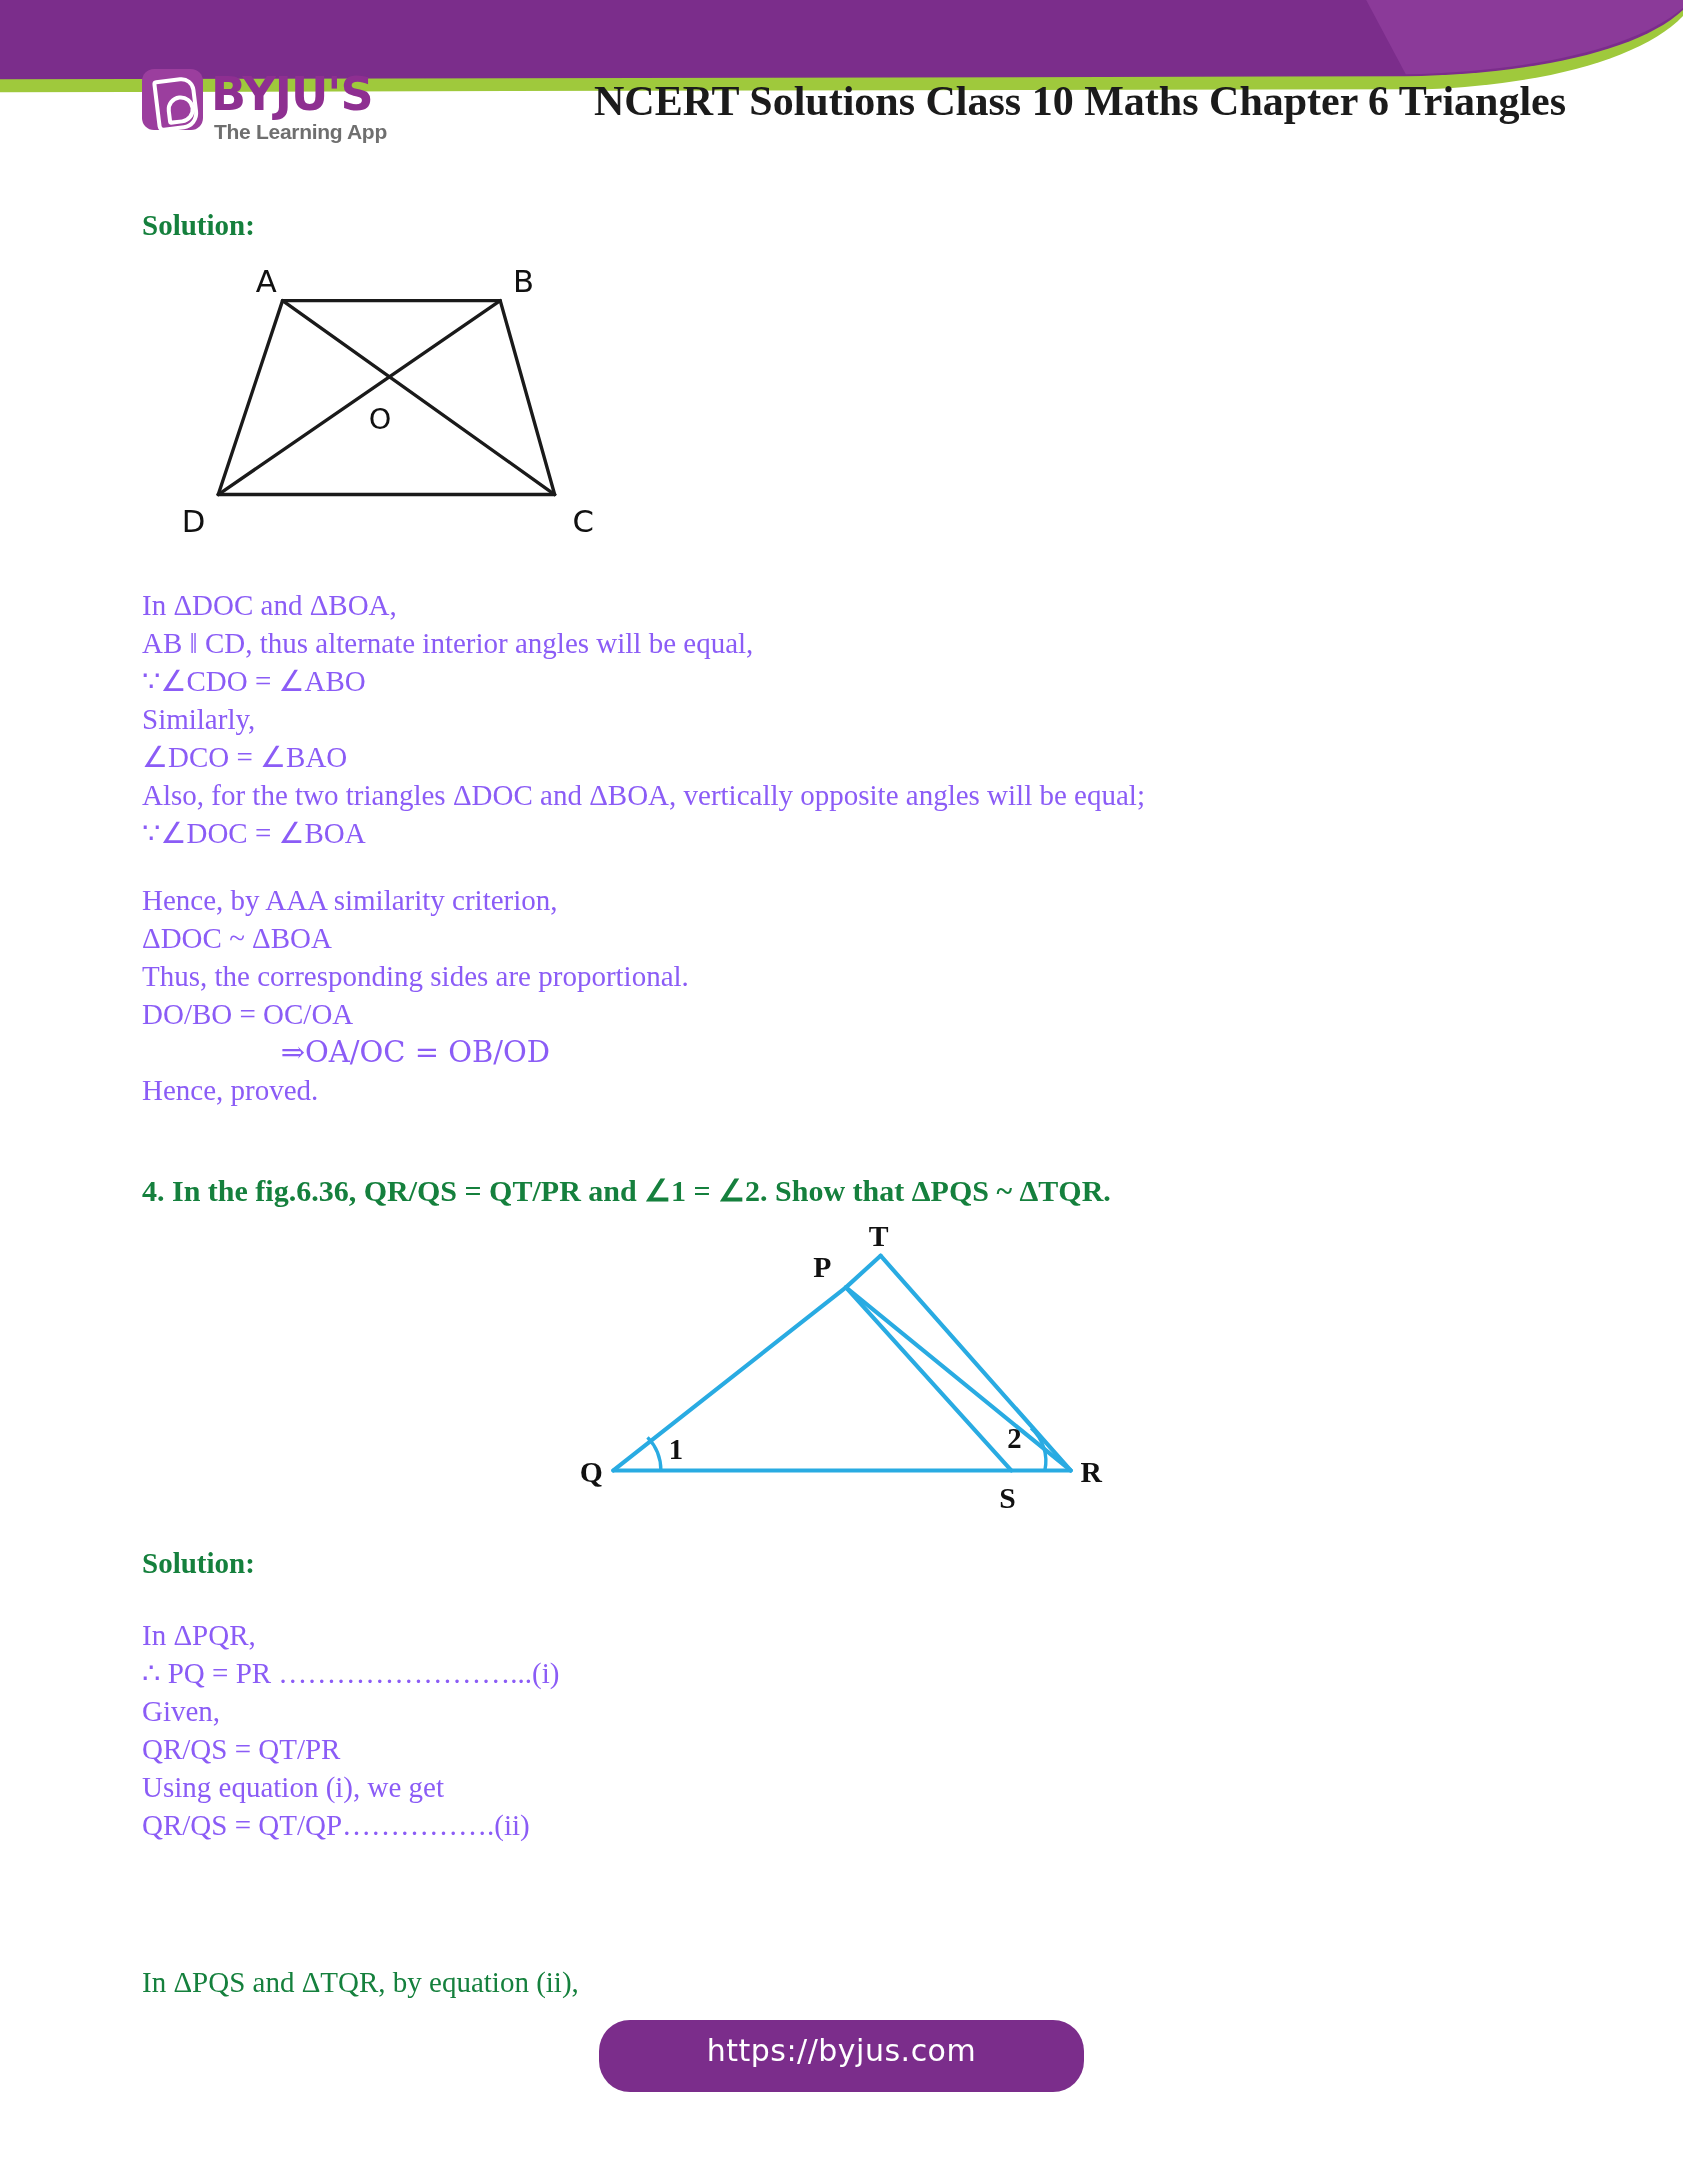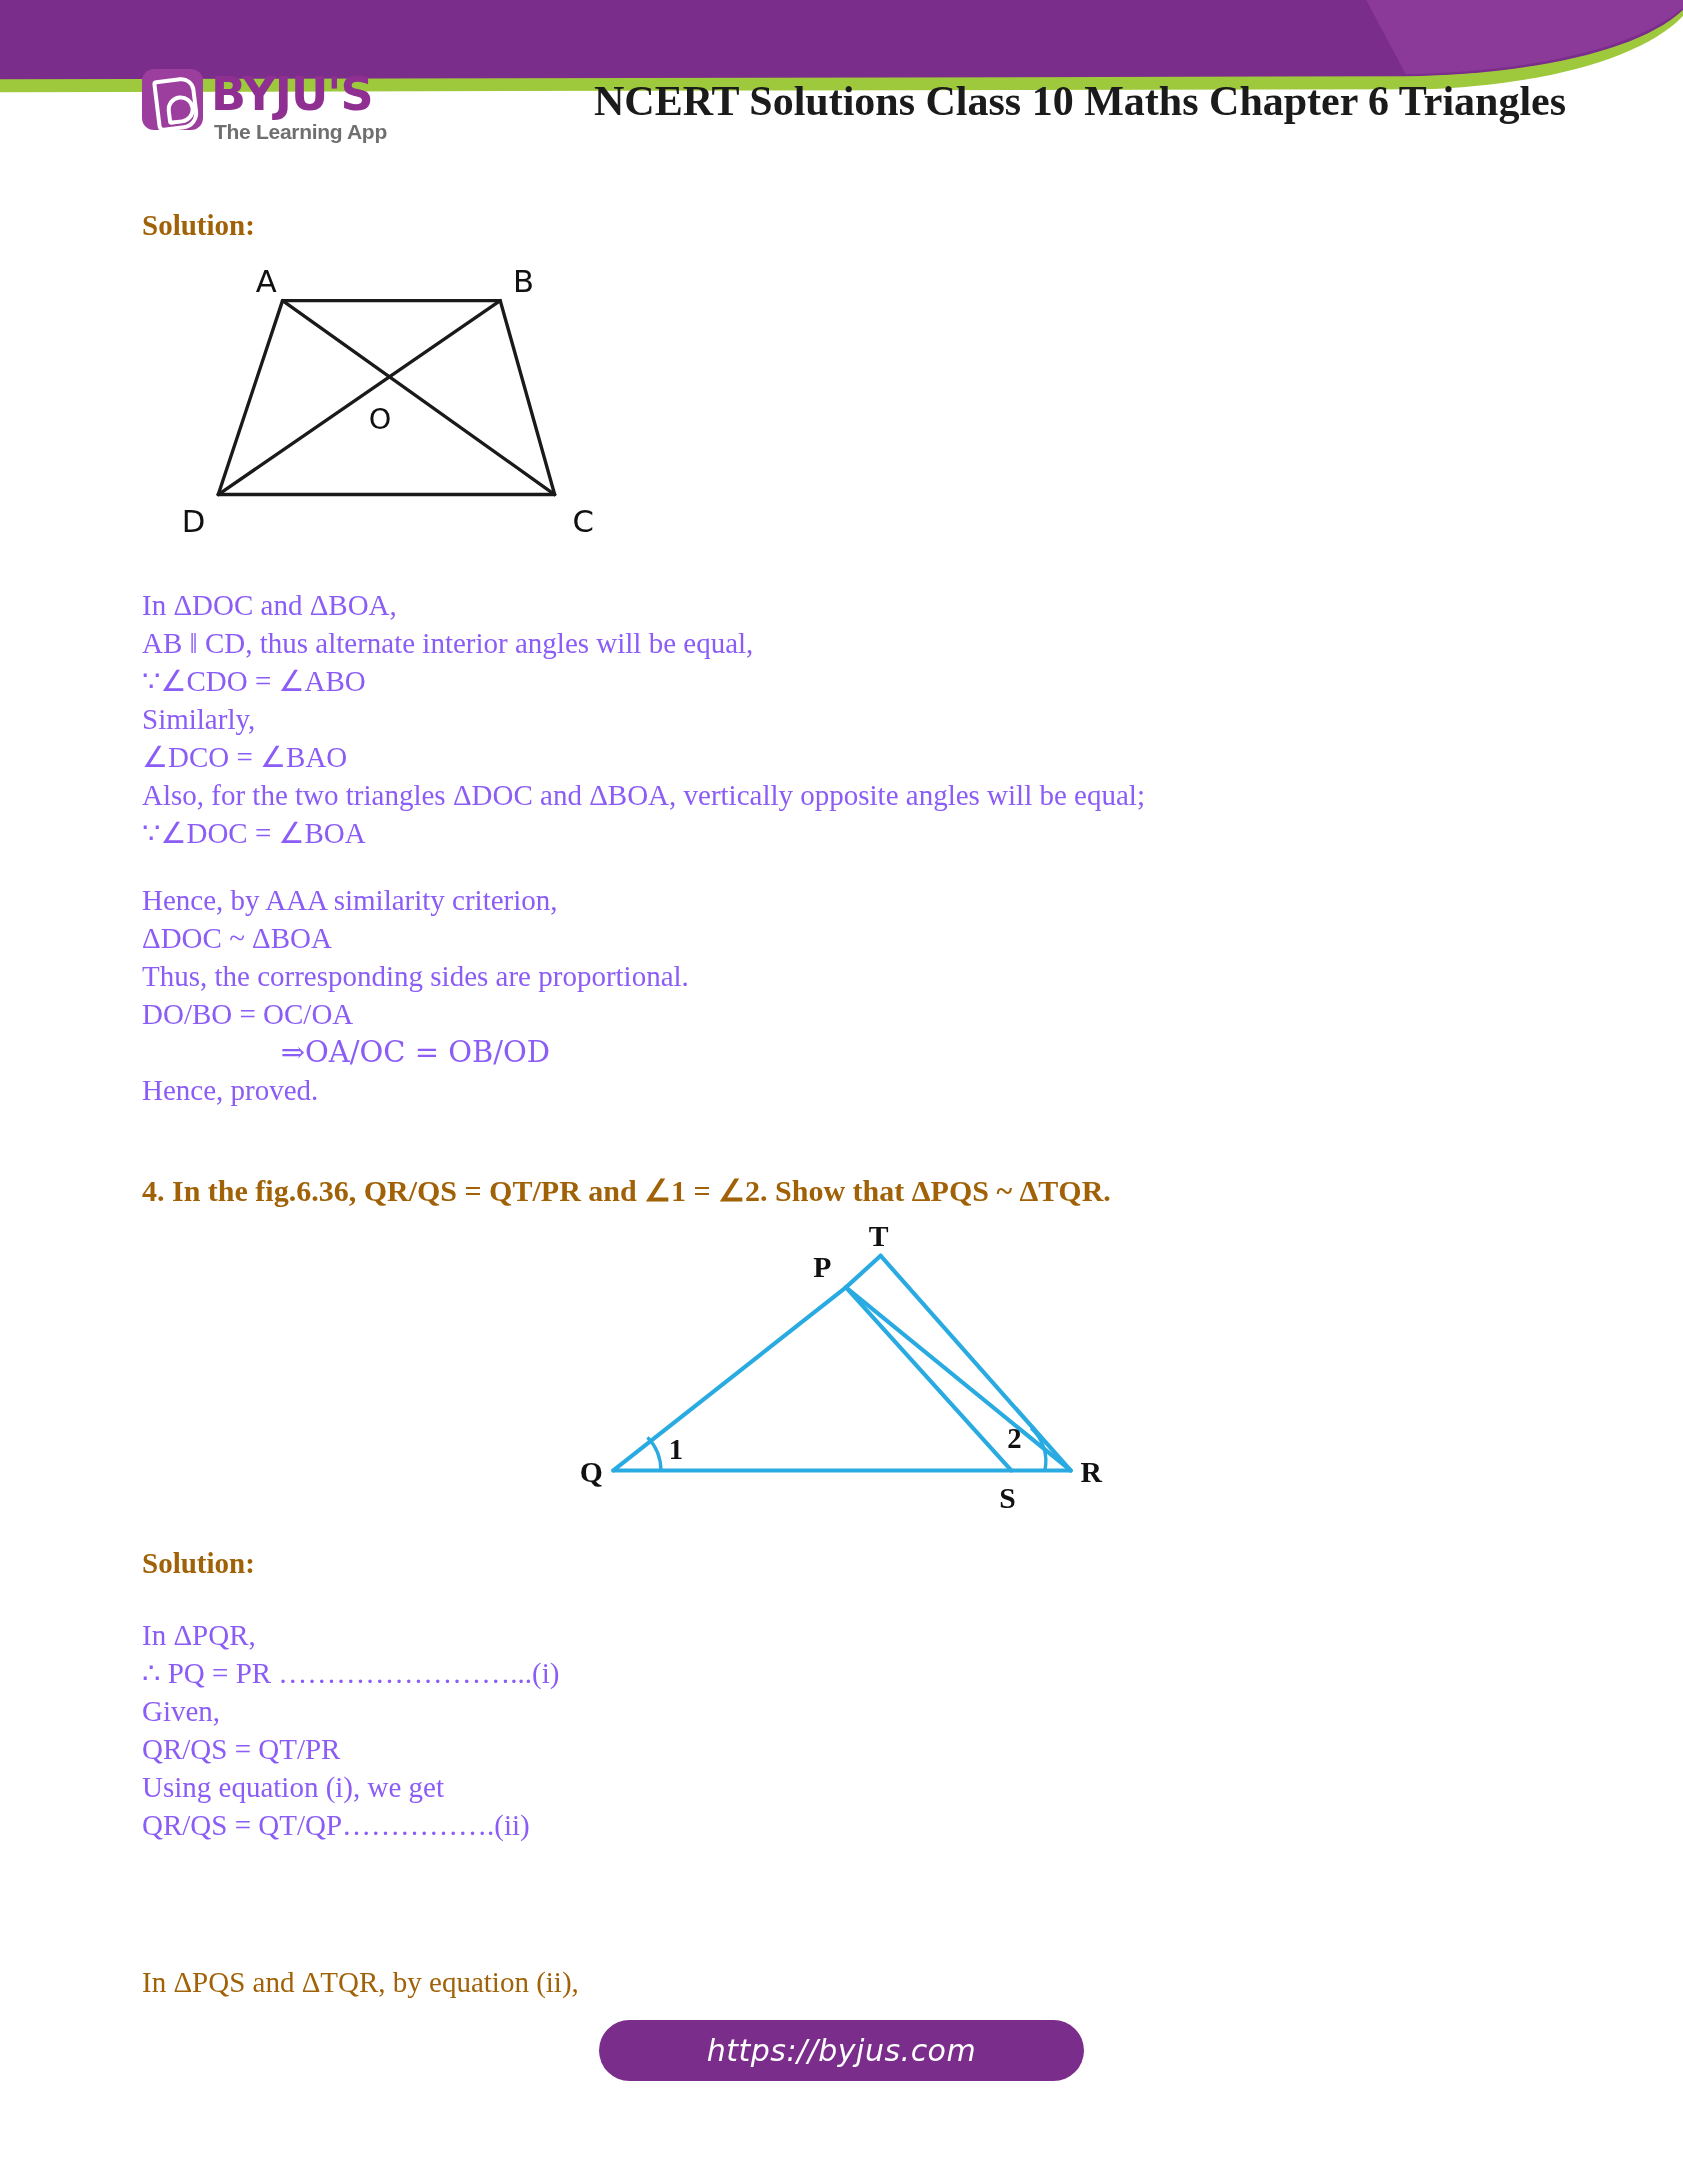--- a/index.html
+++ b/index.html
@@ -44,32 +44,32 @@
   .page-title{
     position:absolute;left:594px;top:77px;
     font-family:Liberation Serif, serif;
     font-size:42px;font-weight:bold;color:#1b1b1b;
     white-space:nowrap;
   }
   
   .txt{
     position:absolute;
     font-family:"Liberation Serif", serif;
-    font-size:29px;color:#a16207;
+    font-size:29px;color:#15803d;
     white-space:nowrap;line-height:1.32;
   }
   .bold{font-weight:bold;}
   .mono{font-family:"DejaVu Serif", serif;text-align:center;}
   .blk{position:absolute;left:142px;font-family:"Liberation Serif",serif;font-size:29px;color:#8b5cf6;}
   .blk div{white-space:nowrap;line-height:38px;height:38px;}
   
   .footer-pill{
     position:absolute;left:599px;top:2020px;
-    width:485px;height:61px;
-    background:#7B2D8B;border-radius:31px;font-style:italic;
+    width:485px;height:72px;
+    background:#7B2D8B;border-radius:31px;
   }
   .footer-pill span{
     display:block;text-align:center;line-height:61px;
     font-family:"DejaVu Sans", sans-serif;
     font-size:30px;color:#ffffff;letter-spacing:0.5px;
   }
   
   .fig{position:absolute;}
   .fig text{font-family:"DejaVu Sans", sans-serif;}
   .fig2 text{font-family:"Liberation Serif", serif;font-weight:bold;}

